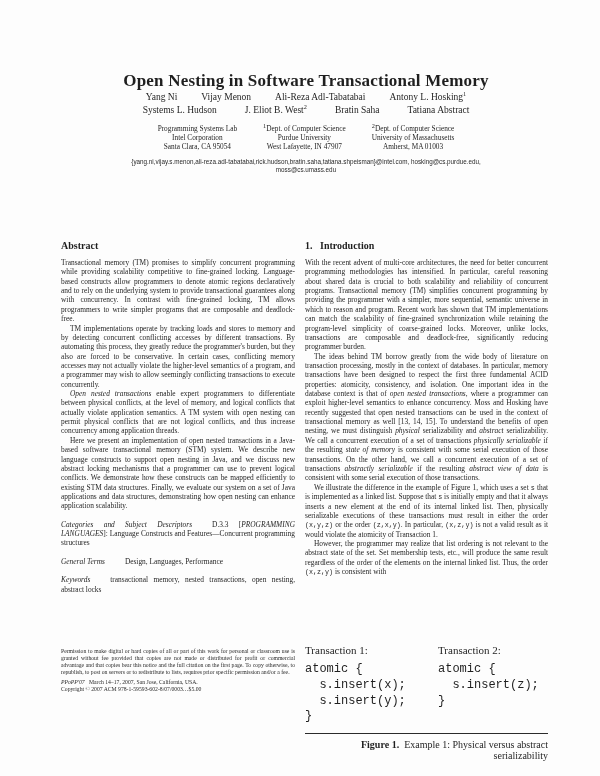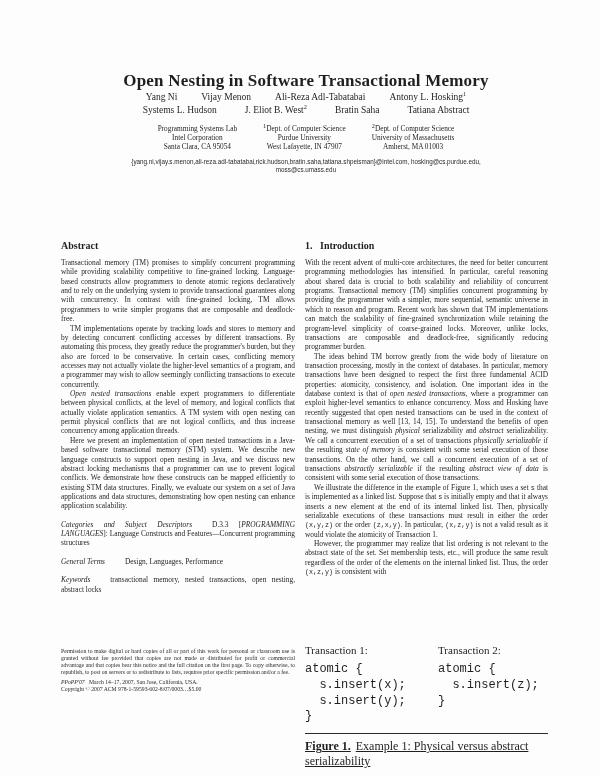--- a/index.html
+++ b/index.html
@@ -47,21 +47,21 @@
   .permission .conf { margin-top: 3px; text-align: left; }
   .permission .copyright { text-align: left; }
 
   
   .figure { position: absolute; top: 404px; left: 0; width: 100%; }
   .fig-cols { display: flex; }
   .fig-col.first { width: 133px; }
   .fig-label { font-size: 11px; margin-bottom: 6px; }
   .fig-code { font-family: "Liberation Mono", monospace; font-size: 12px; line-height: 1.32; margin: 0; }
   .fig-rule { border: 0; border-top: 1px solid #2b2b2b; margin: 8px 0 0 0; }
-  .fig-caption { margin-top: 5px; text-align: left; font-size: 12px; text-decoration: underline; }
+  .fig-caption { margin-top: 5px; text-align: right; font-size: 10px; }
   .fig-caption b { padding-right: 5px; }
 
   .page-num { position: absolute; top: 737px; left: 0; width: 600px; text-align: center; font-size: 8px; }
 </style>
 </head>
 <body>
 
 <div class="page">
 
   <header class="titleblock">

